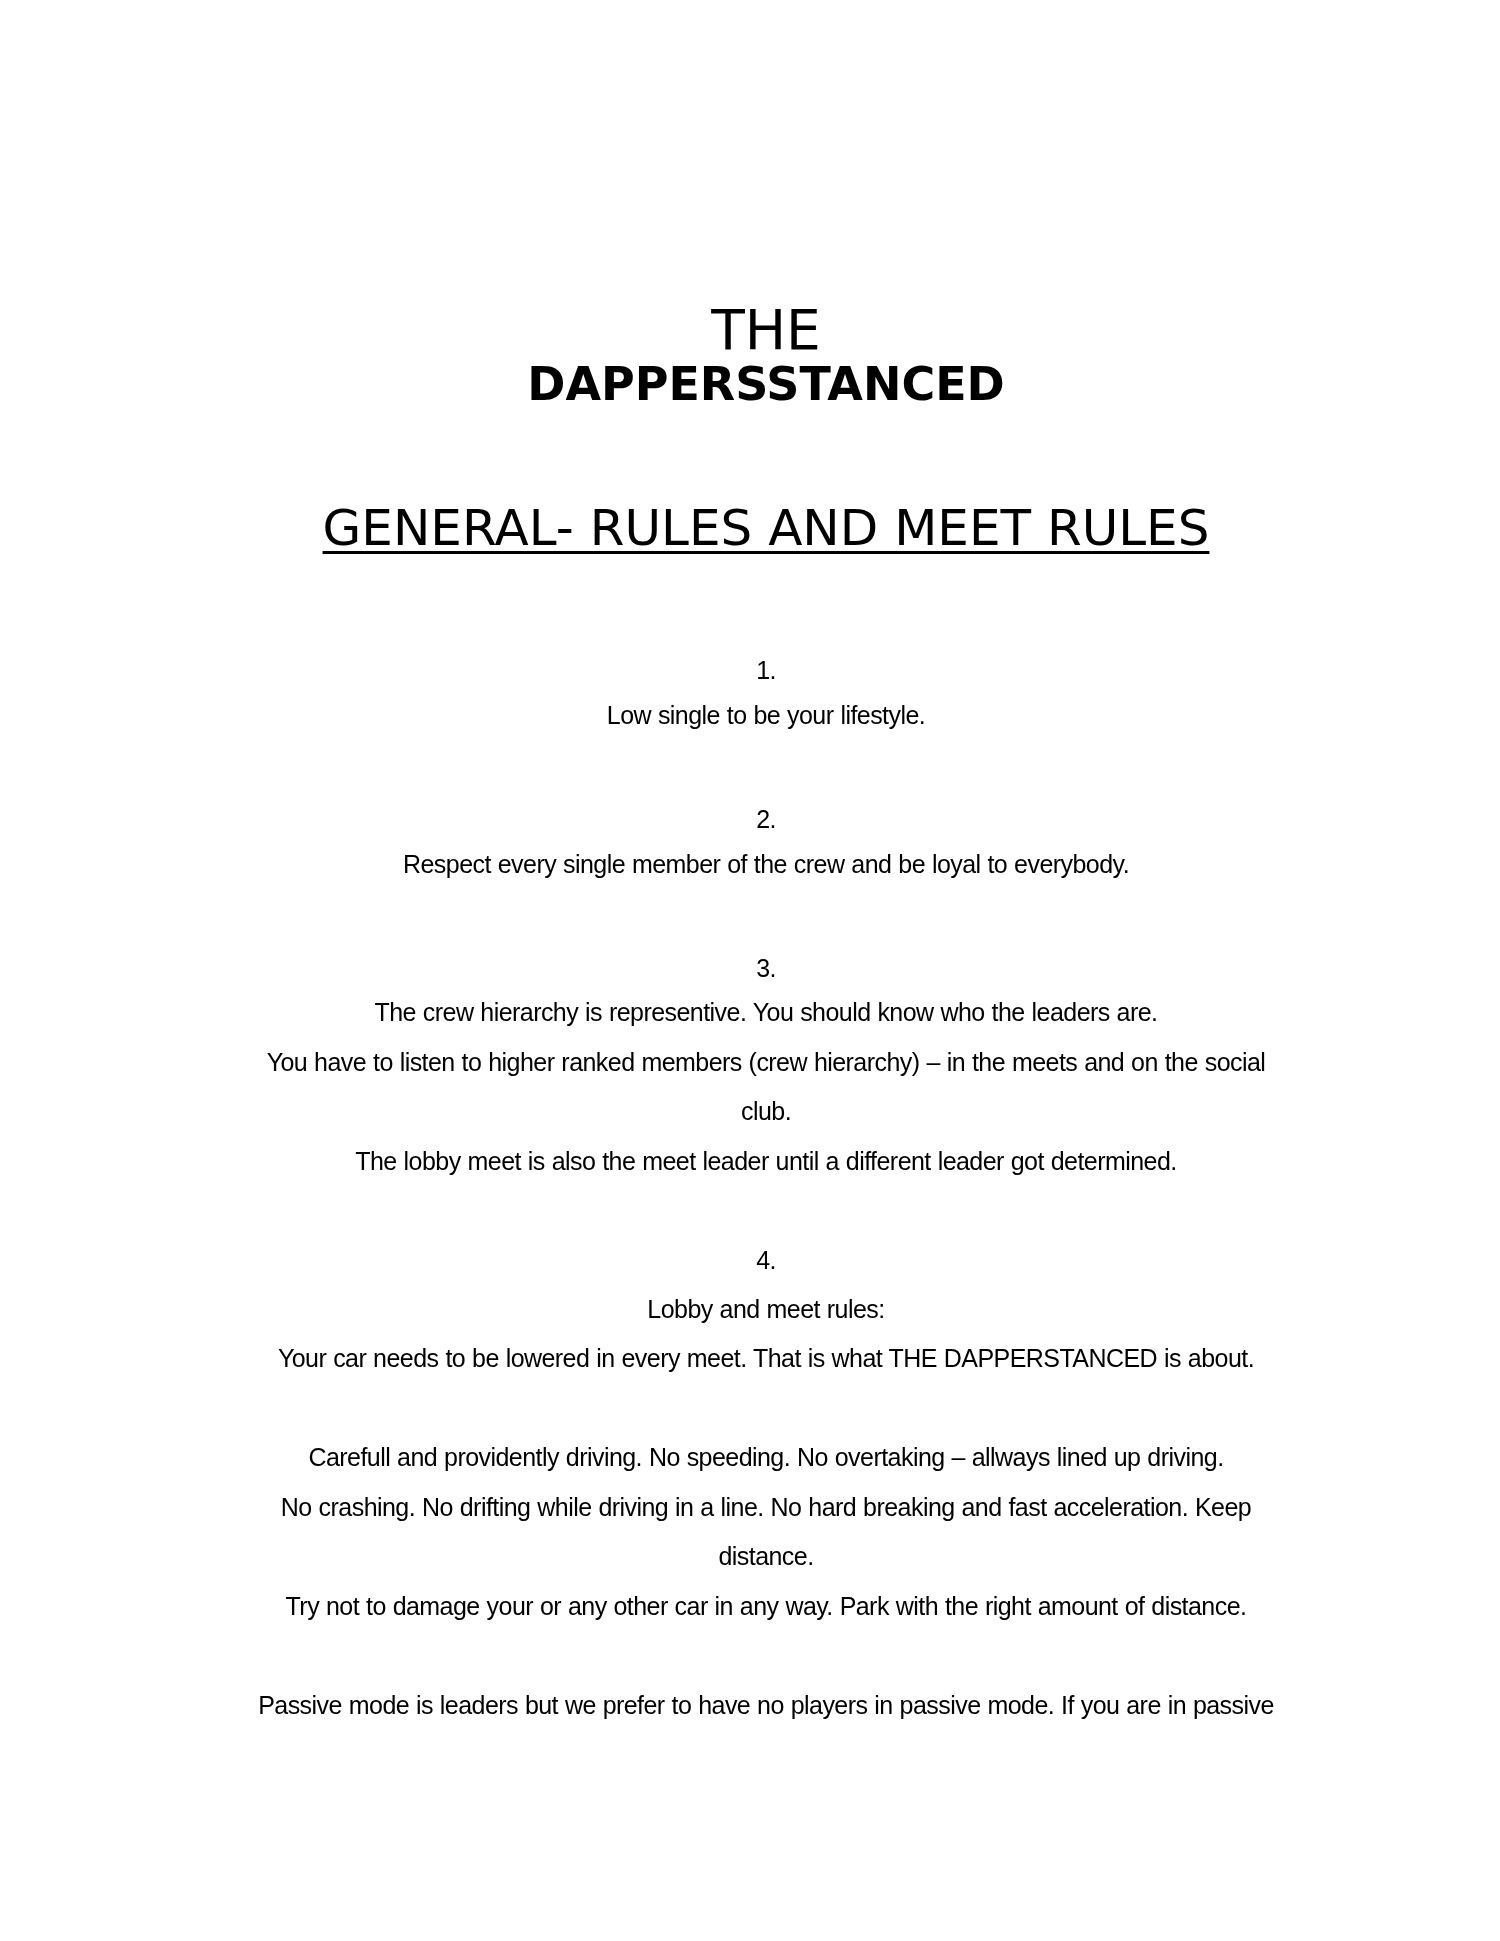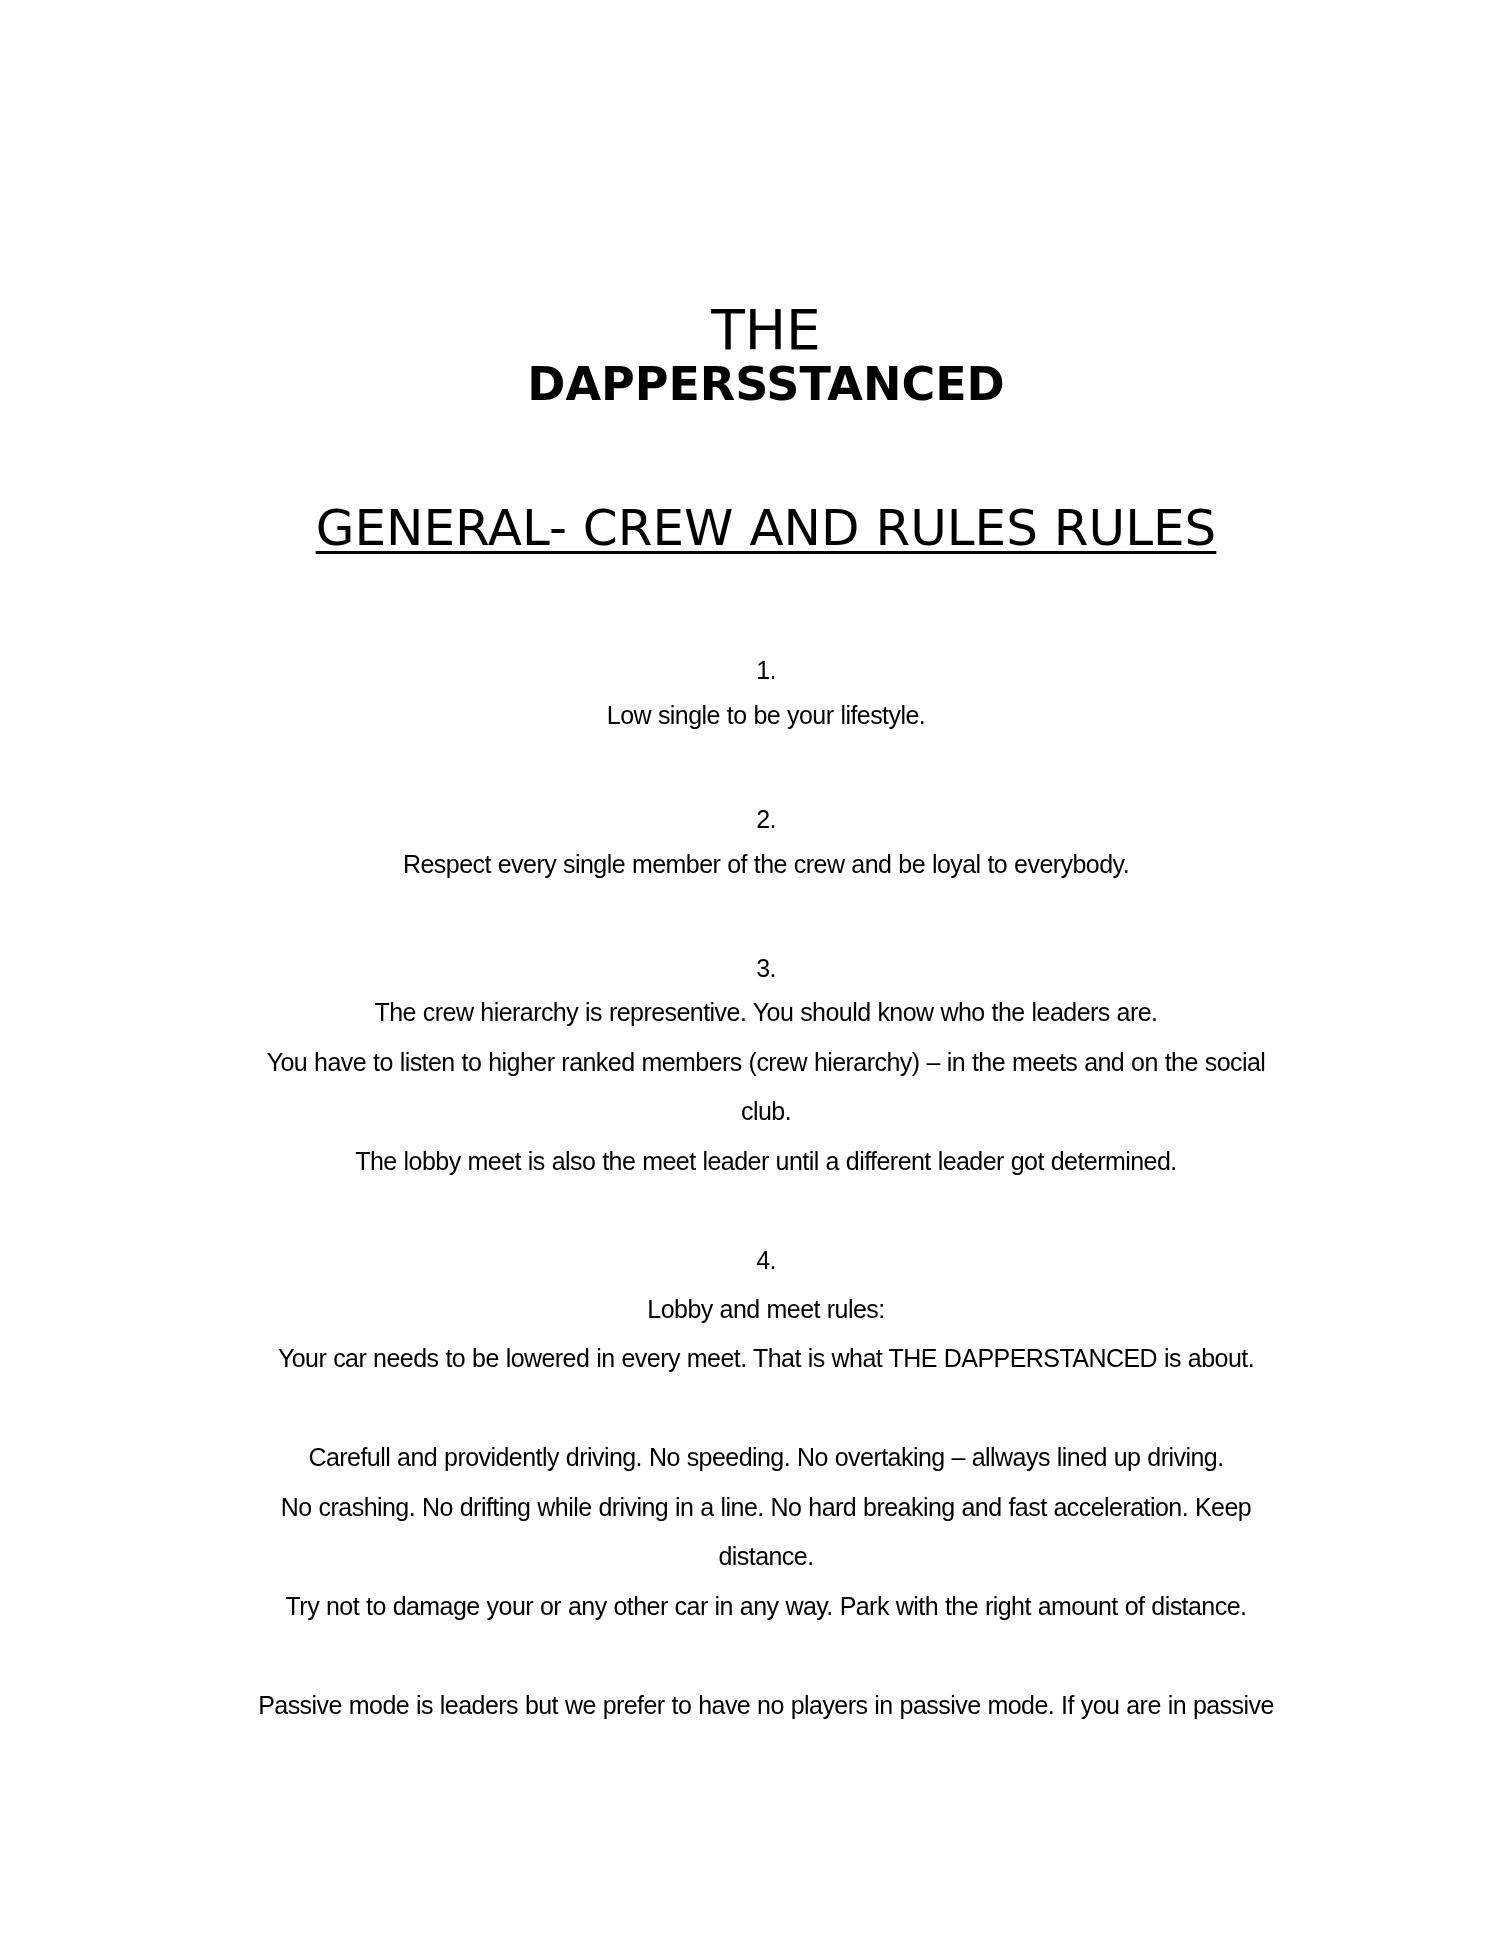--- a/index.html
+++ b/index.html
@@ -62,21 +62,21 @@
 </style>
 </head>
 <body>
 
 <div class="page">
 
   <div class="line title-the">THE</div>
   <div class="line title-name">DAPPERSSTANCED</div>
 
   <div class="line heading">
-    <span>GENERAL- CREW AND RULES RULES</span>
+    <span>GENERAL- RULES AND MEET RULES</span>
   </div>
 
   <div class="line body-line" style="top:655px">1.</div>
   <div class="line body-line" style="top:700px">Low single to be your lifestyle.</div>
 
   <div class="line body-line" style="top:804px">2.</div>
   <div class="line body-line" style="top:849px">Respect every single member of the crew and be loyal to everybody.</div>
 
   <div class="line body-line" style="top:953px">3.</div>
   <div class="line body-line" style="top:997px">The crew hierarchy is represen­tive. You should know who the leaders are.</div>

